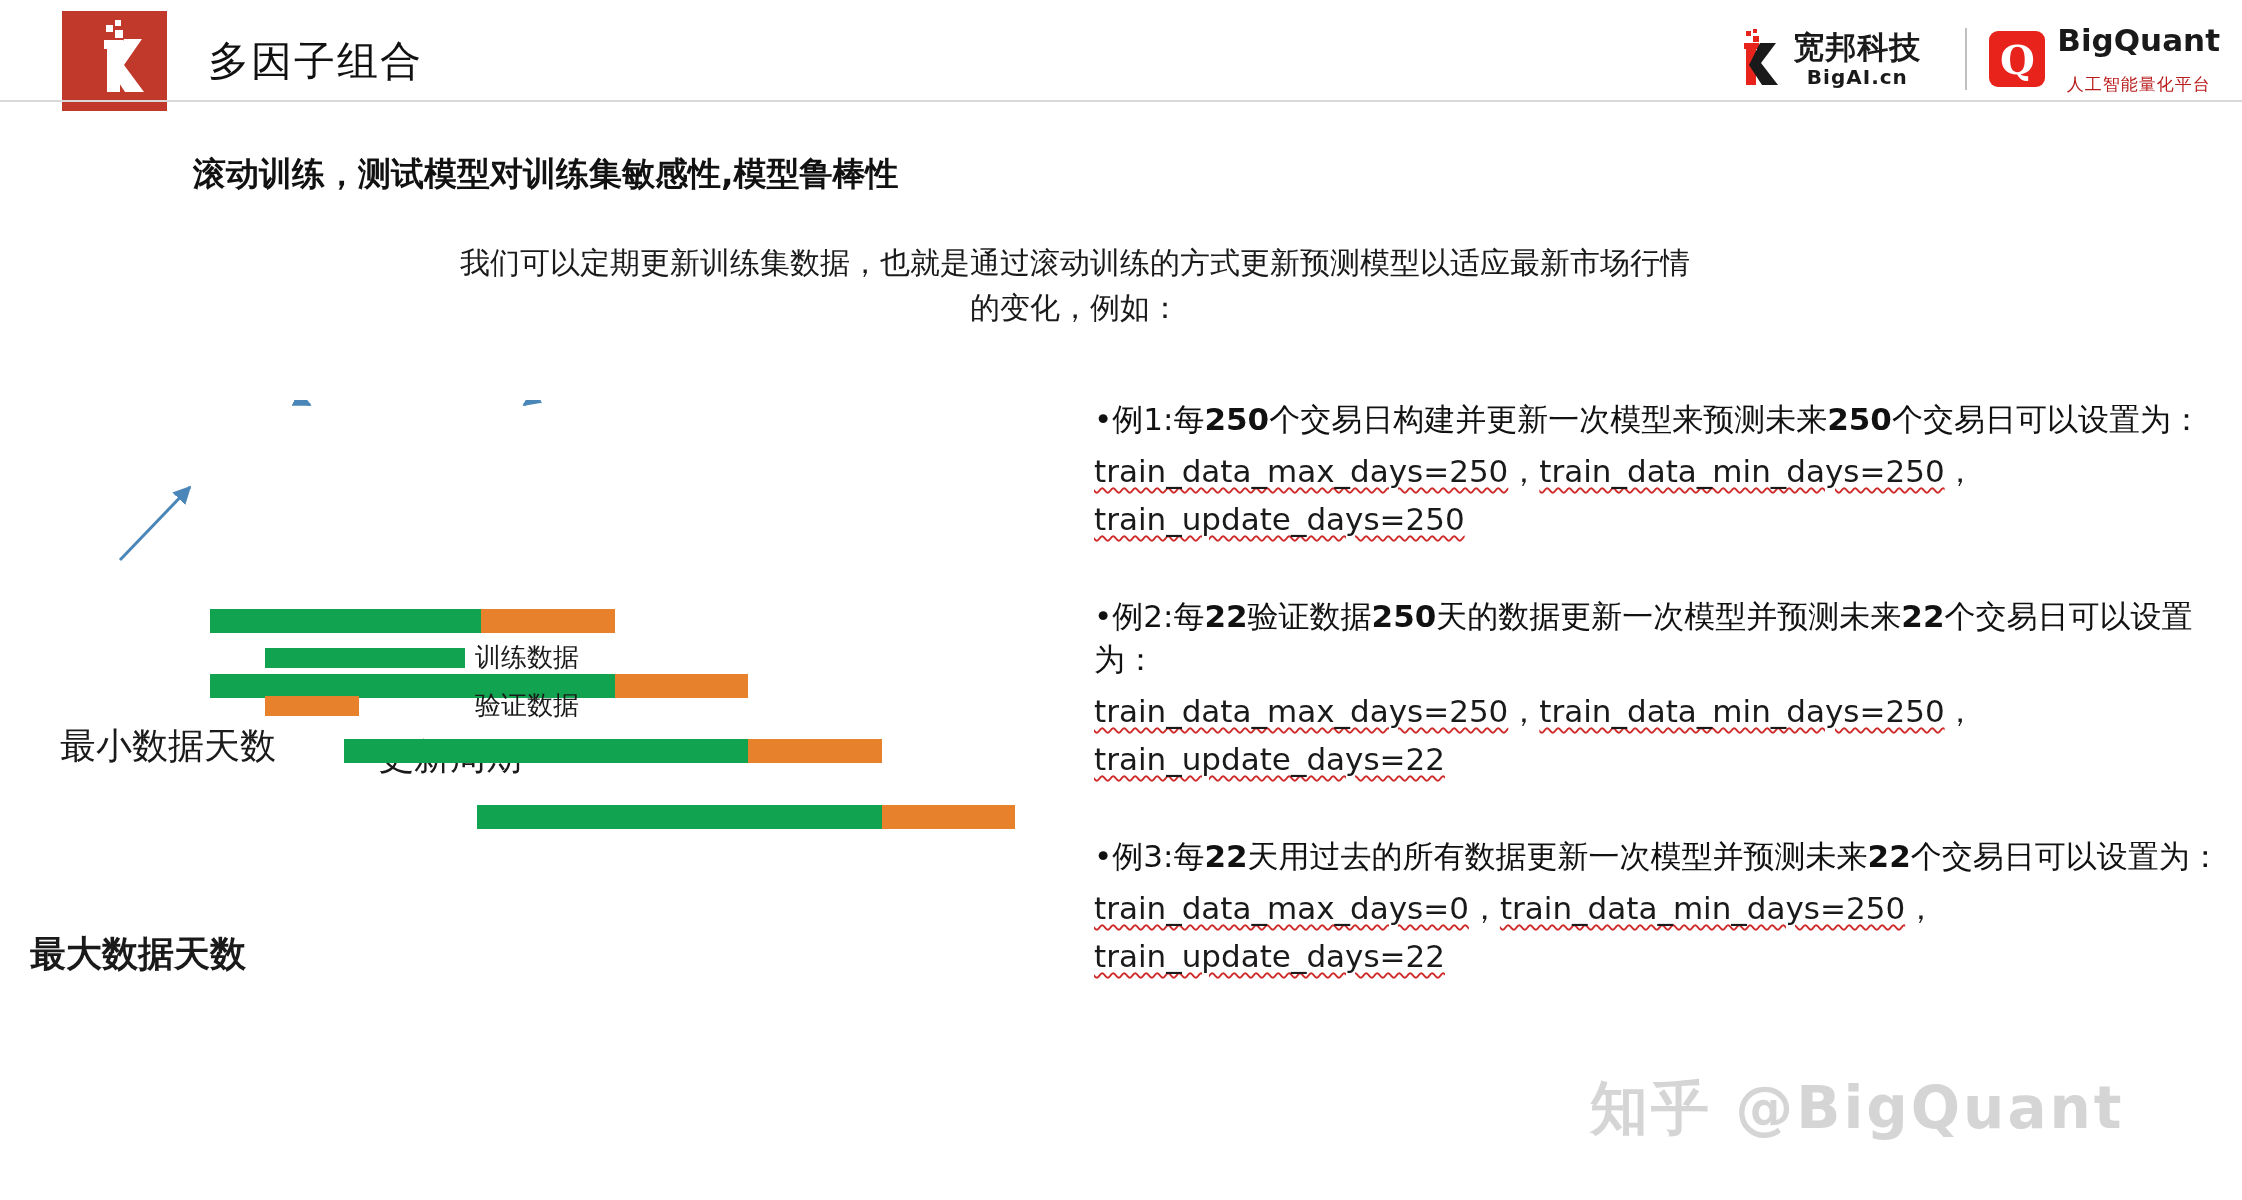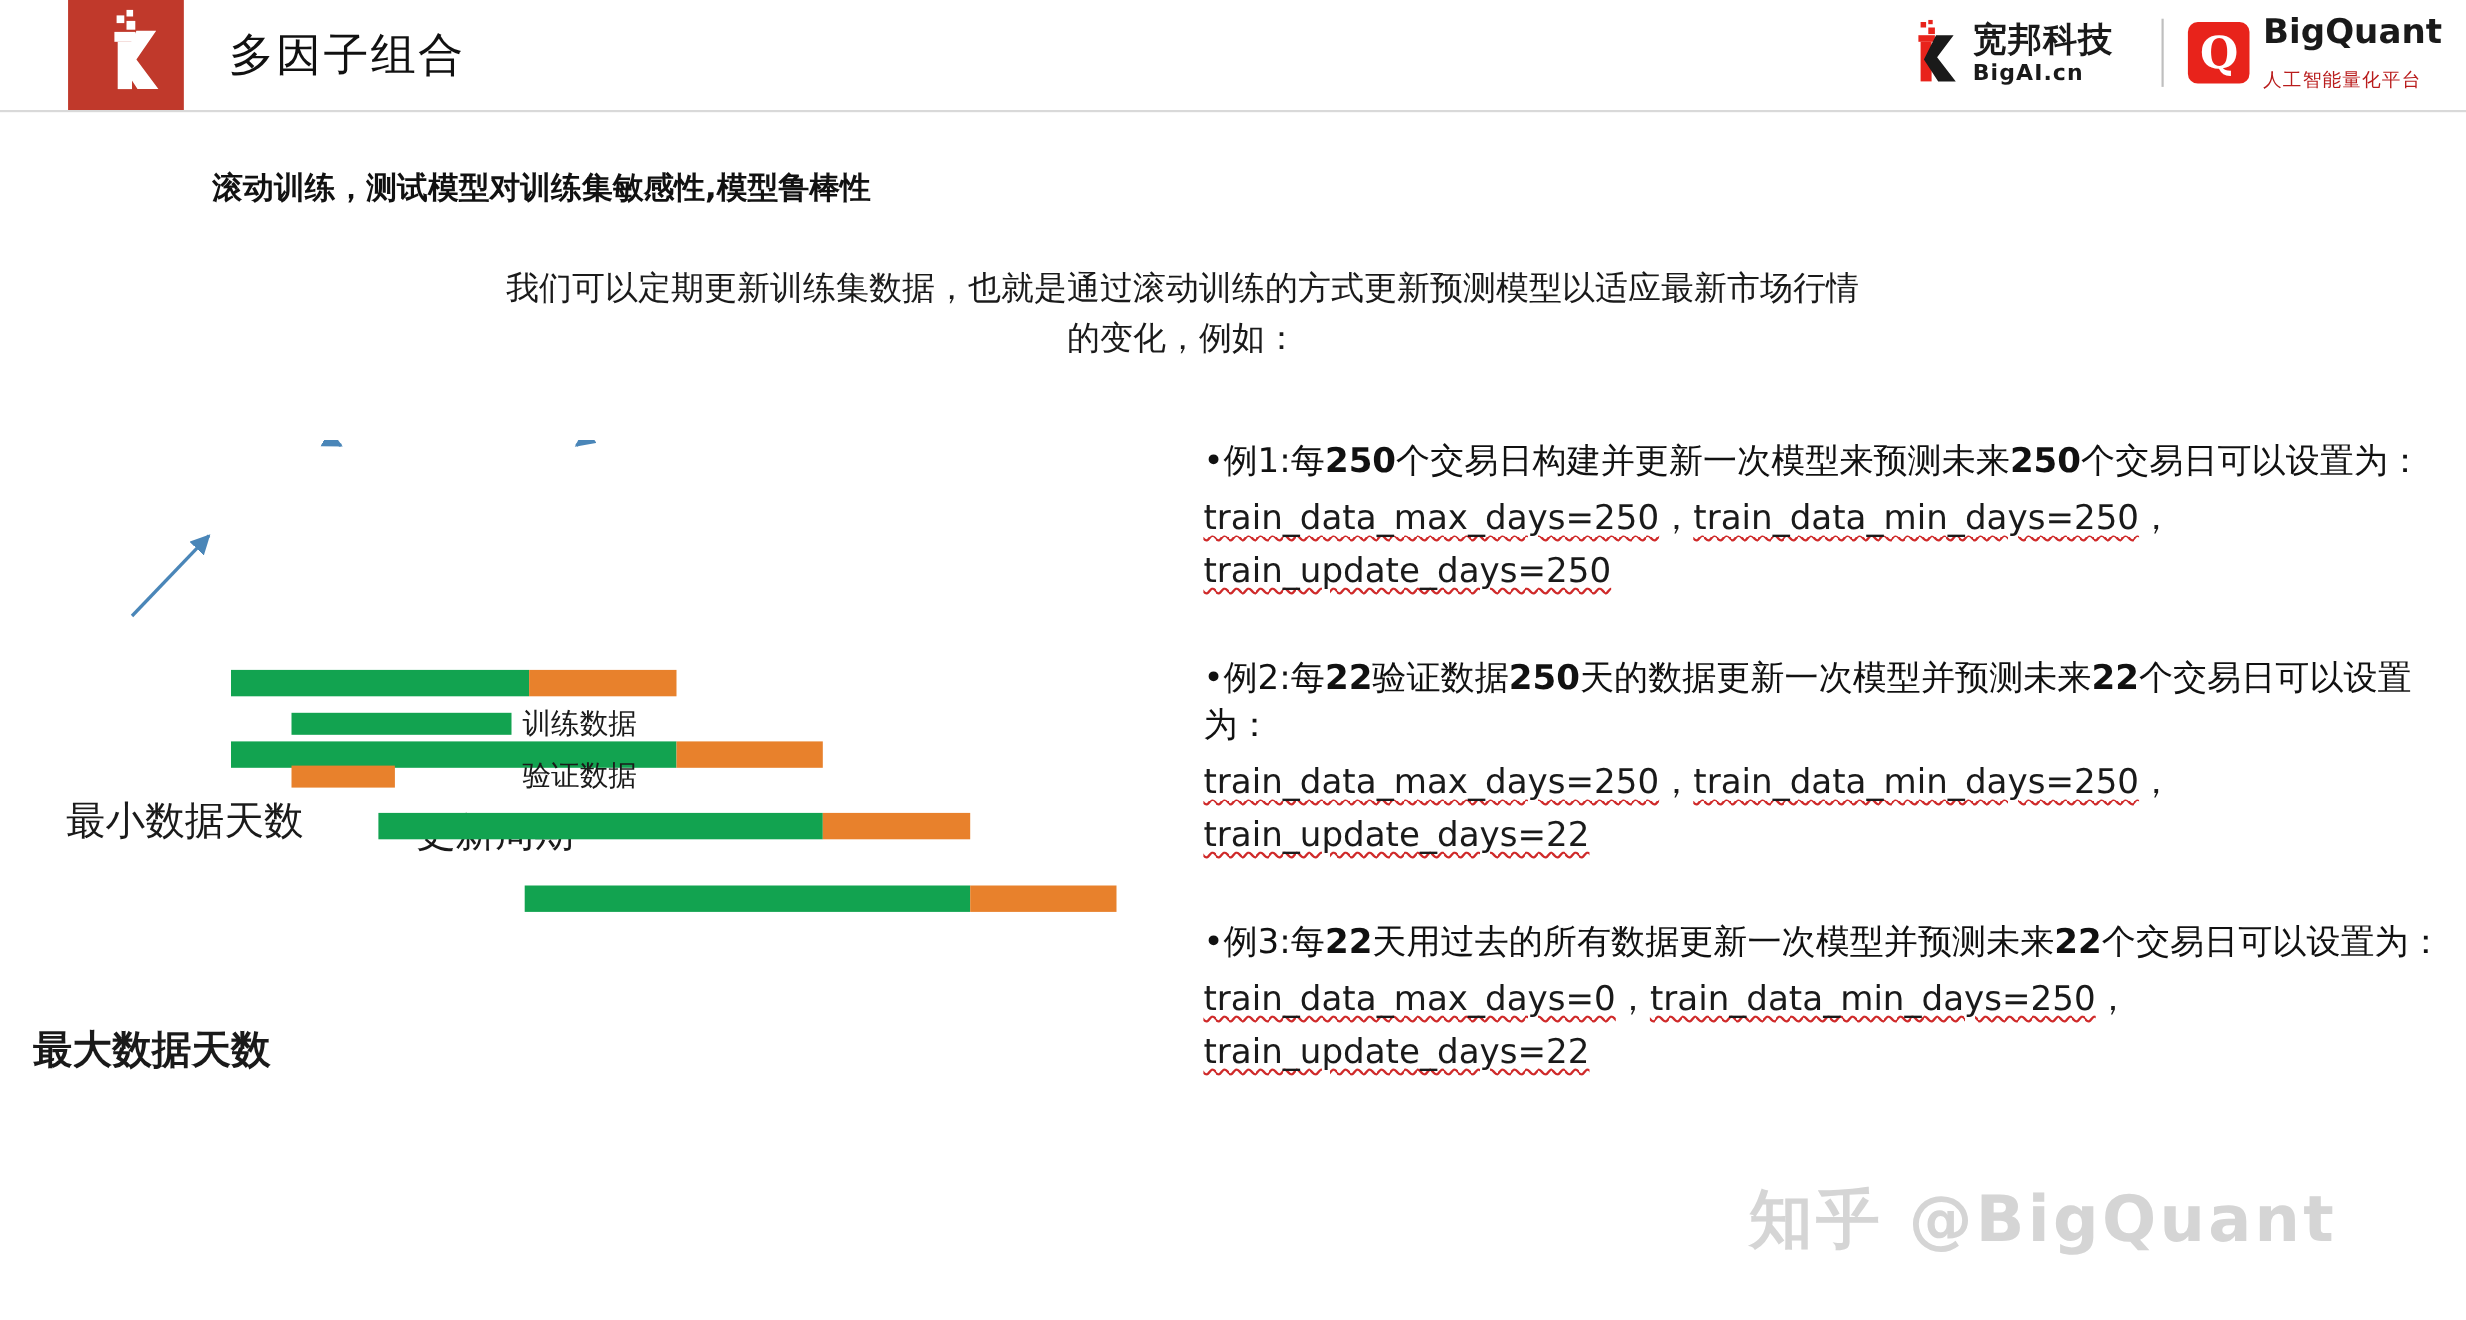--- a/index.html
+++ b/index.html
@@ -4,21 +4,21 @@
 <style>
   html,body{margin:0;padding:0;}
   body{
     width:2242px;height:1200px;
     background:#ffffff;
     font-family:"DejaVu Sans","Liberation Sans",sans-serif;
     overflow:hidden;position:relative;
   }
 
   
-  .header{position:absolute;left:0;top:0;width:2242px;height:100px;}
+  .header{position:absolute;left:0;top:11px;width:2242px;height:100px;text-align:center;}
   .hdr-rule{position:absolute;left:0;top:100px;width:2242px;height:2px;background:#d9d9d9;}
 
   .k-logo{
     position:absolute;left:62px;top:0;width:105px;height:100px;
     background:#c0392b;
   }
   .k-logo svg{display:block;}
 
   .page-title{
     position:absolute;left:208px;top:14px;
@@ -41,21 +41,21 @@
     color:#fff;font-family:"DejaVu Serif","Liberation Serif",serif;
     font-size:40px;font-weight:bold;display:flex;align-items:center;justify-content:center;
   }
   .bq-txt{display:flex;flex-direction:column;line-height:1;}
   .bq-en{font-size:31px;font-weight:bold;color:#1a1a1a;}
   .bq-cn{font-size:17px;color:#b91c1c;margin-top:20px;letter-spacing:1px;}
 
   
   .headline{
     position:absolute;left:193px;top:152px;
-    font-size:28px;font-weight:bold;color:#111;white-space:nowrap;
+    font-size:33px;font-weight:bold;color:#111;white-space:nowrap;
   }
   .lead{
     position:absolute;left:205px;top:240px;width:1740px;
     font-size:30px;color:#1a1a1a;line-height:45px;text-align:center;
   }
 
   
   .diagram{position:absolute;left:0;top:400px;width:1060px;height:750px;}
   .dg-label{position:absolute;font-size:36px;color:#1a1a1a;white-space:nowrap;}
   .lbl-min{left:60px;top:322px;}

